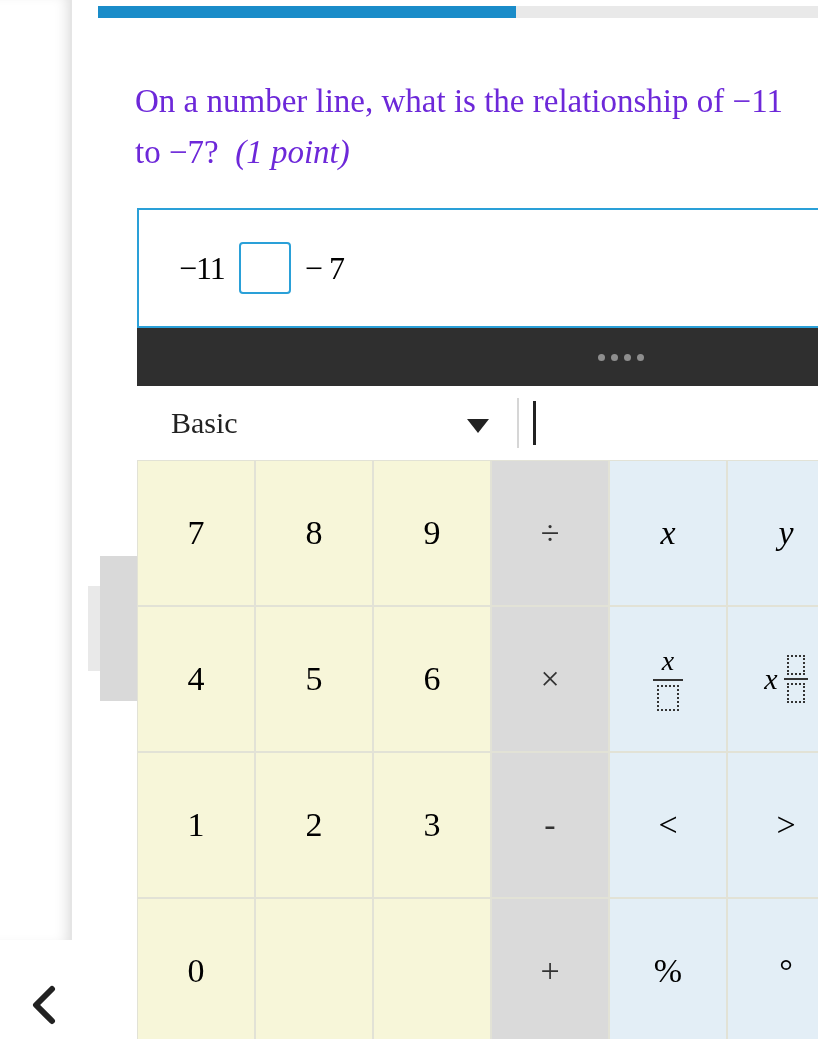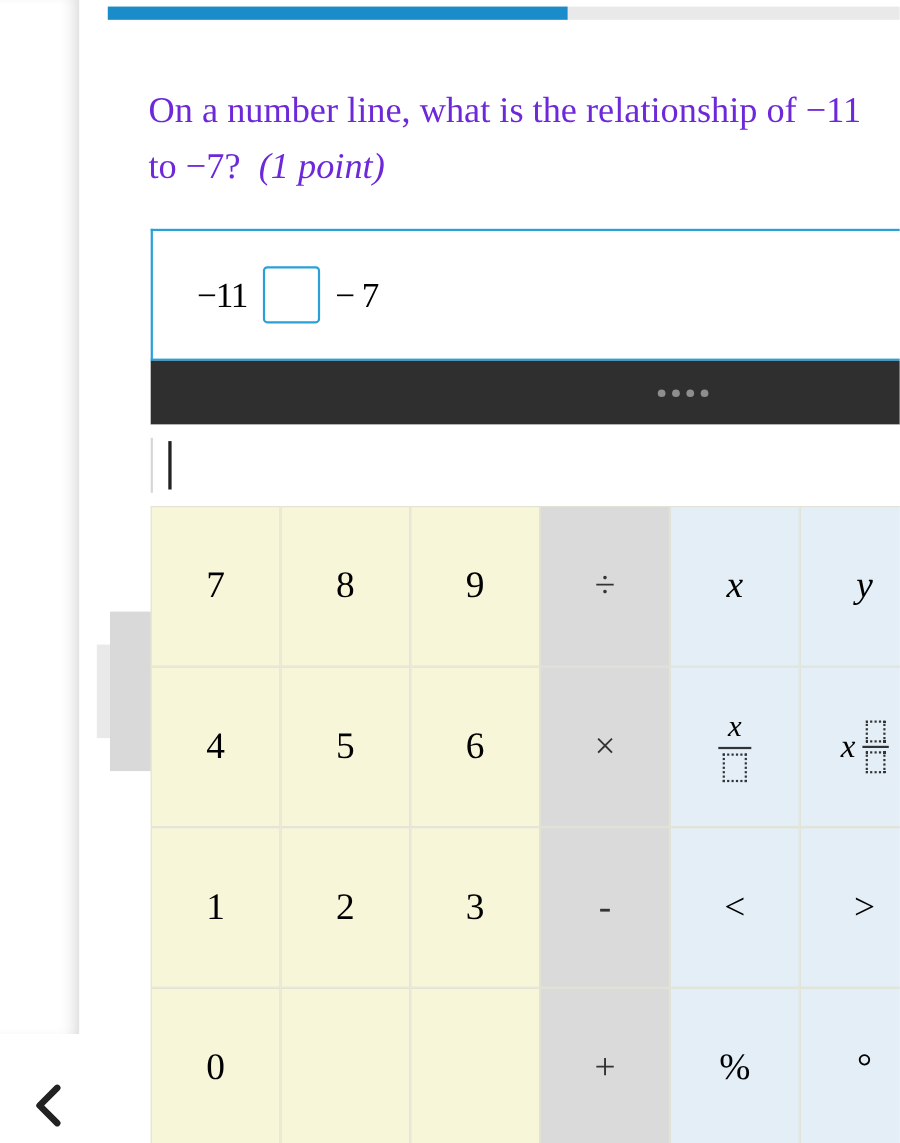--- a/index.html
+++ b/index.html
@@ -224,20 +224,28 @@
 <div class="dark-bar">
   <div class="handle-dots">
     <span></span>
       <span></span>
       <span></span>
       <span></span>
   </div>
 </div>
 
 <div class="mode-row">
+  <div class="mode-select">
+    <span>Basic</span>
+    <span class="caret">
+      <svg width="22" height="14" viewBox="0 0 22 14">
+          <polygon points="0,0 22,0 11,14" fill="#222"></polygon>
+        </svg>
+    </span>
+  </div>
   <div class="mode-divider"></div>
   <div class="cursor-blink"></div>
 </div>
 
 <div class="side-nub"></div>
 
 <div class="keypad">
   <div class="key num">7</div>
   <div class="key num">8</div>
   <div class="key num">9</div>

